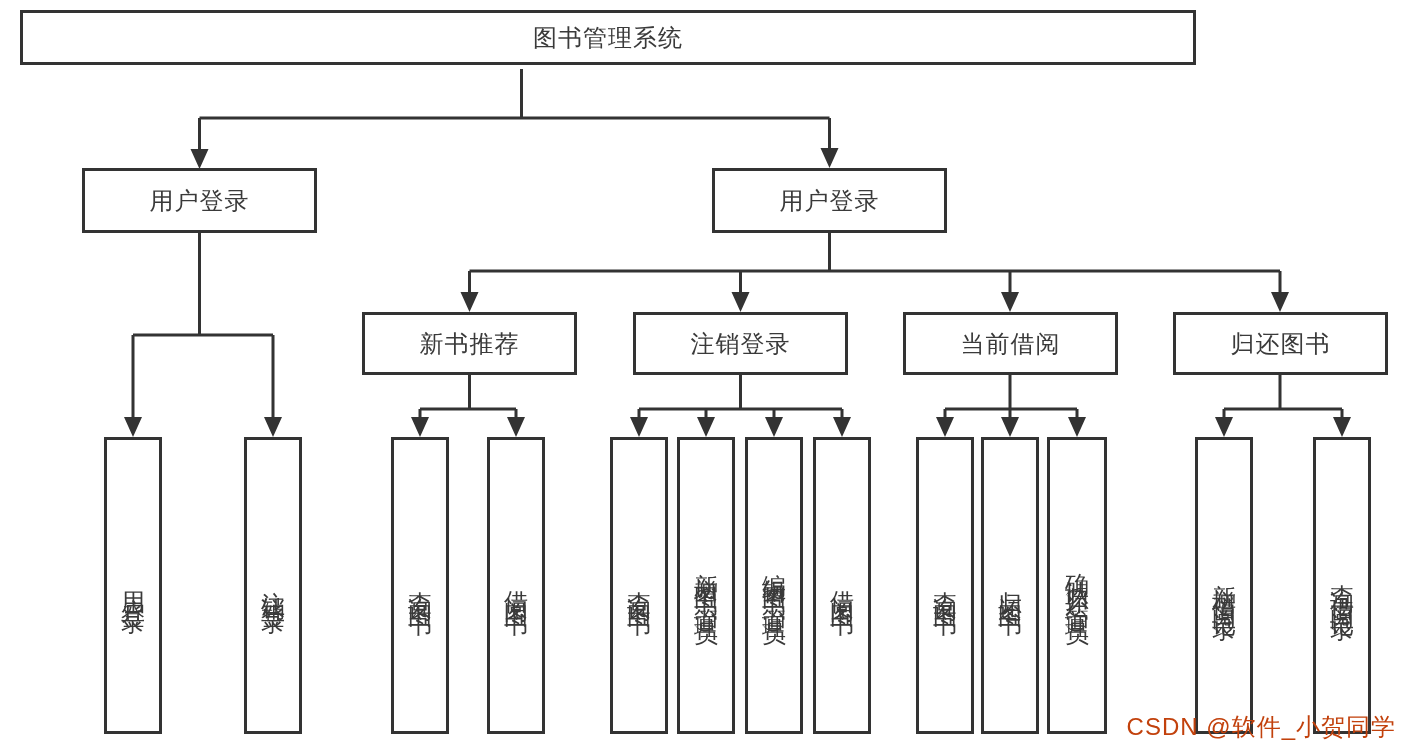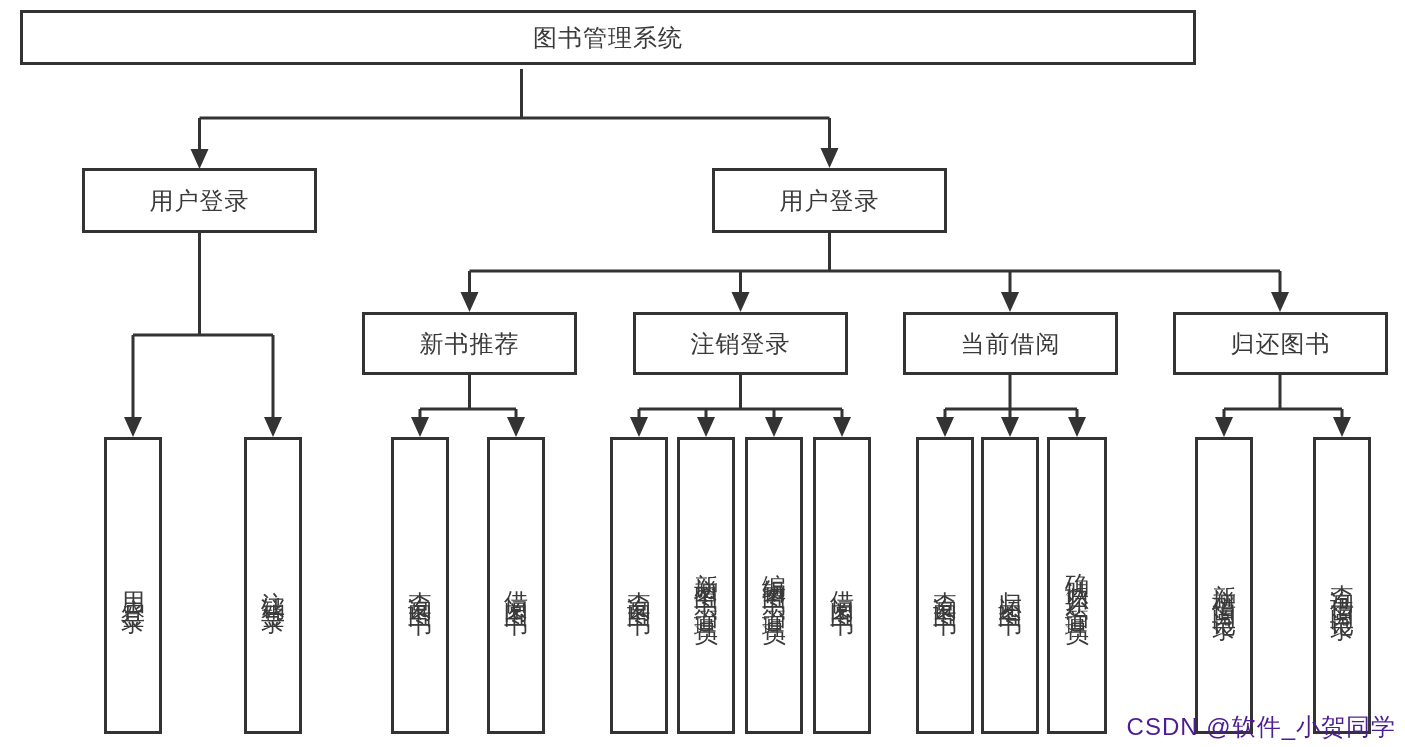--- a/index.html
+++ b/index.html
@@ -39,21 +39,21 @@
     letter-spacing: 7px;
     line-height: 1;
     white-space: nowrap;
   }
   .watermark {
     position: absolute;
     right: 9px;
     top: 711px;
     font-size: 24px;
     letter-spacing: 1px;
-    color: #4c1d95;
+    color: #c2410c;
     z-index: 10;
   }
 </style>
 </head>
 <body>
 
 <div class="canvas">
 
   <svg class="connectors" viewBox="0 0 1405 747" xmlns="http://www.w3.org/2000/svg">
     <path fill="none" stroke="#333333" stroke-width="3" d="M521.5,69 V118

